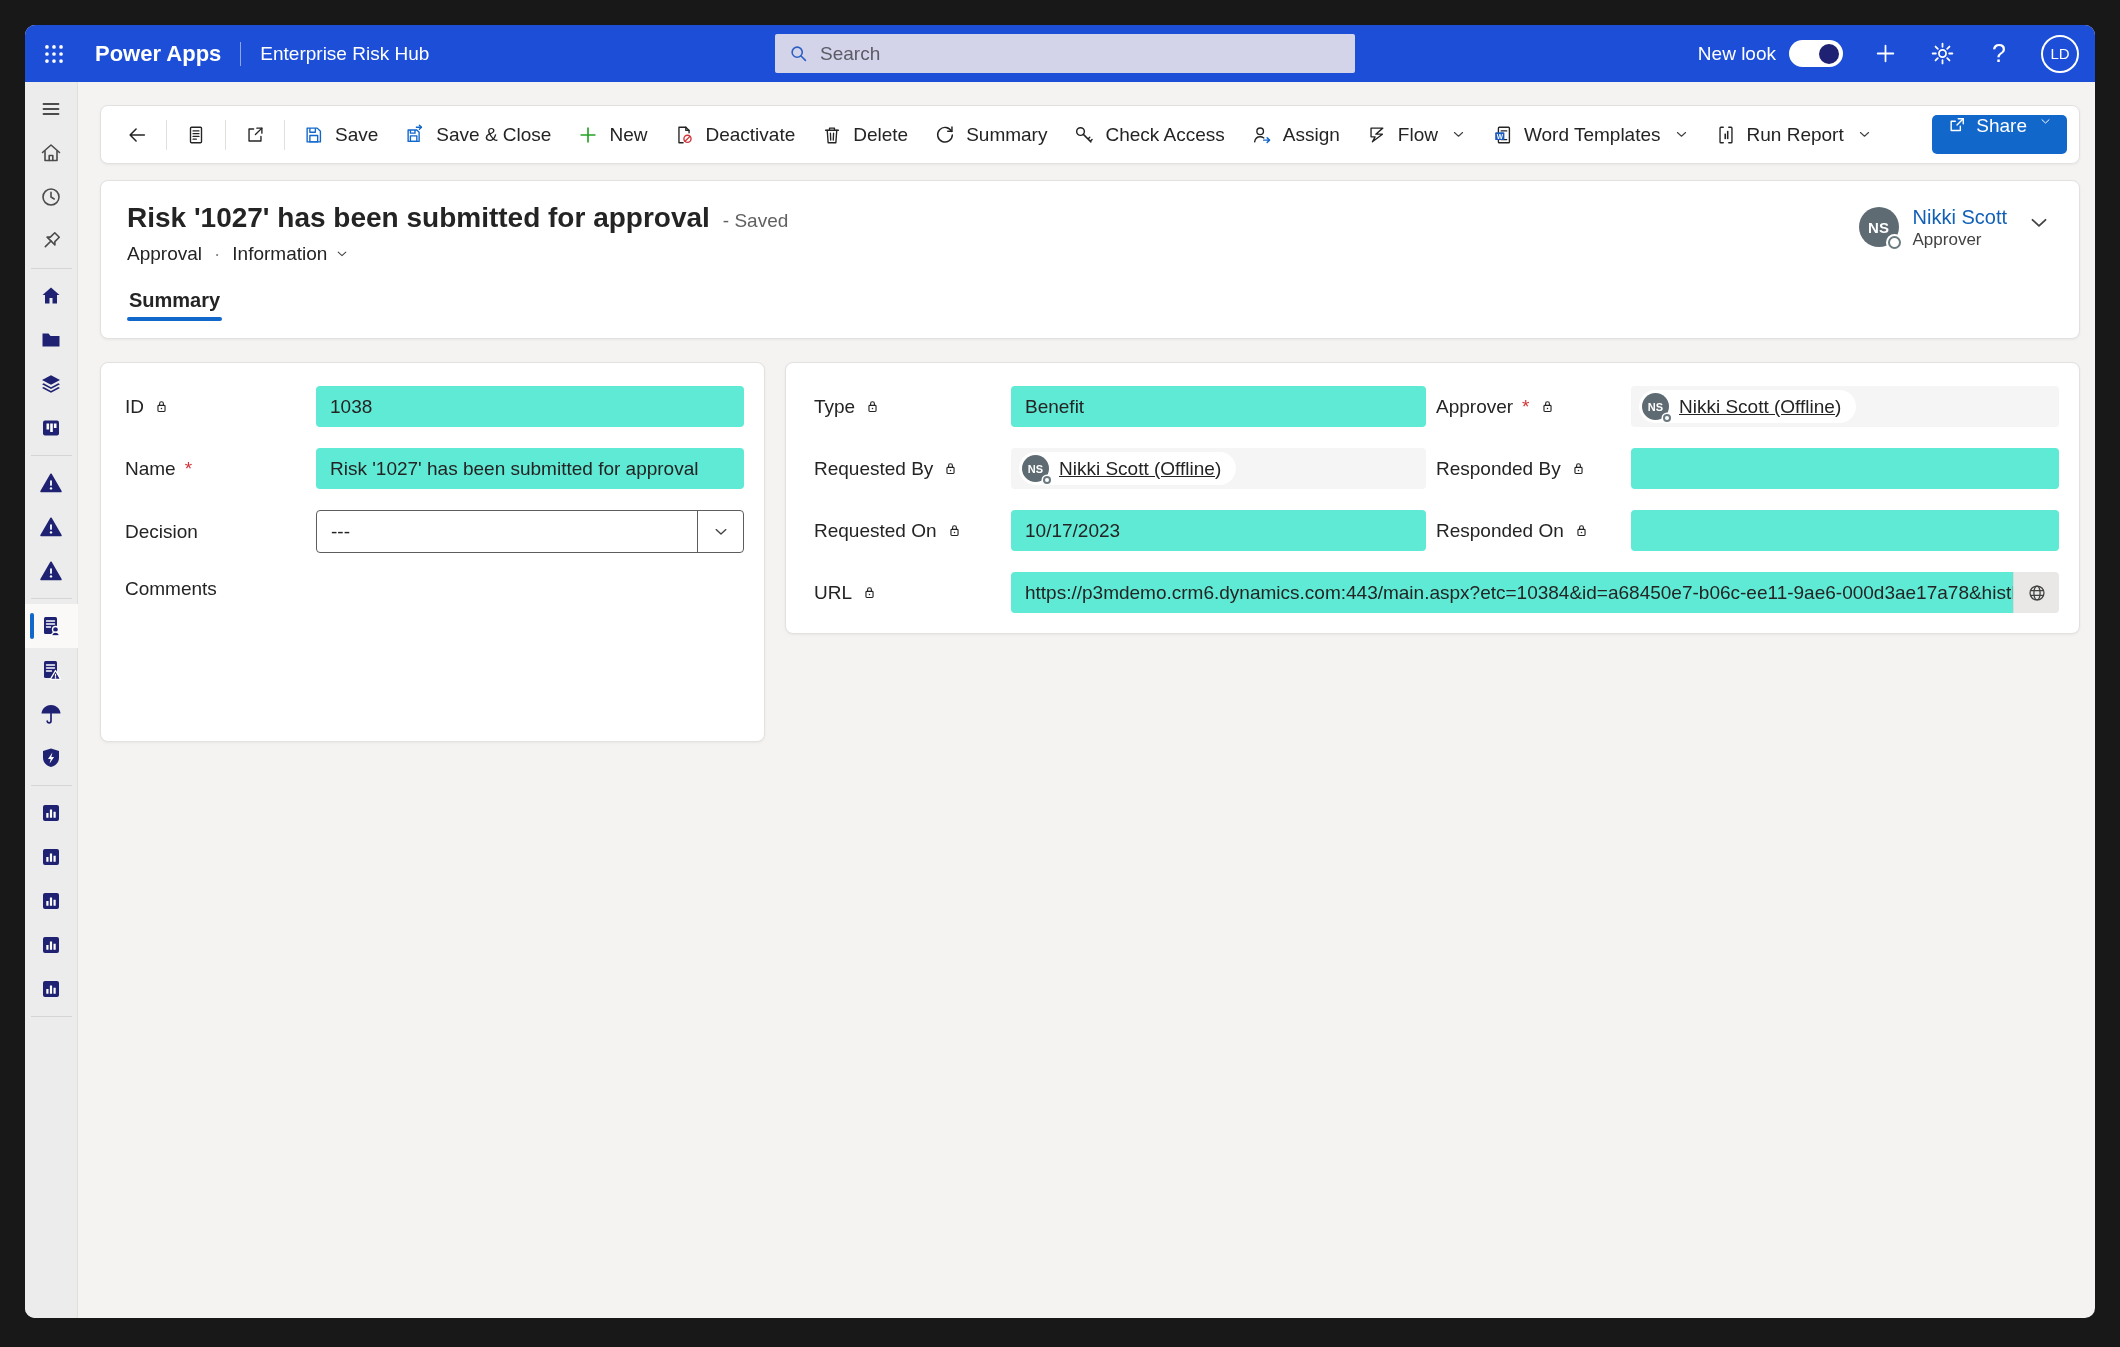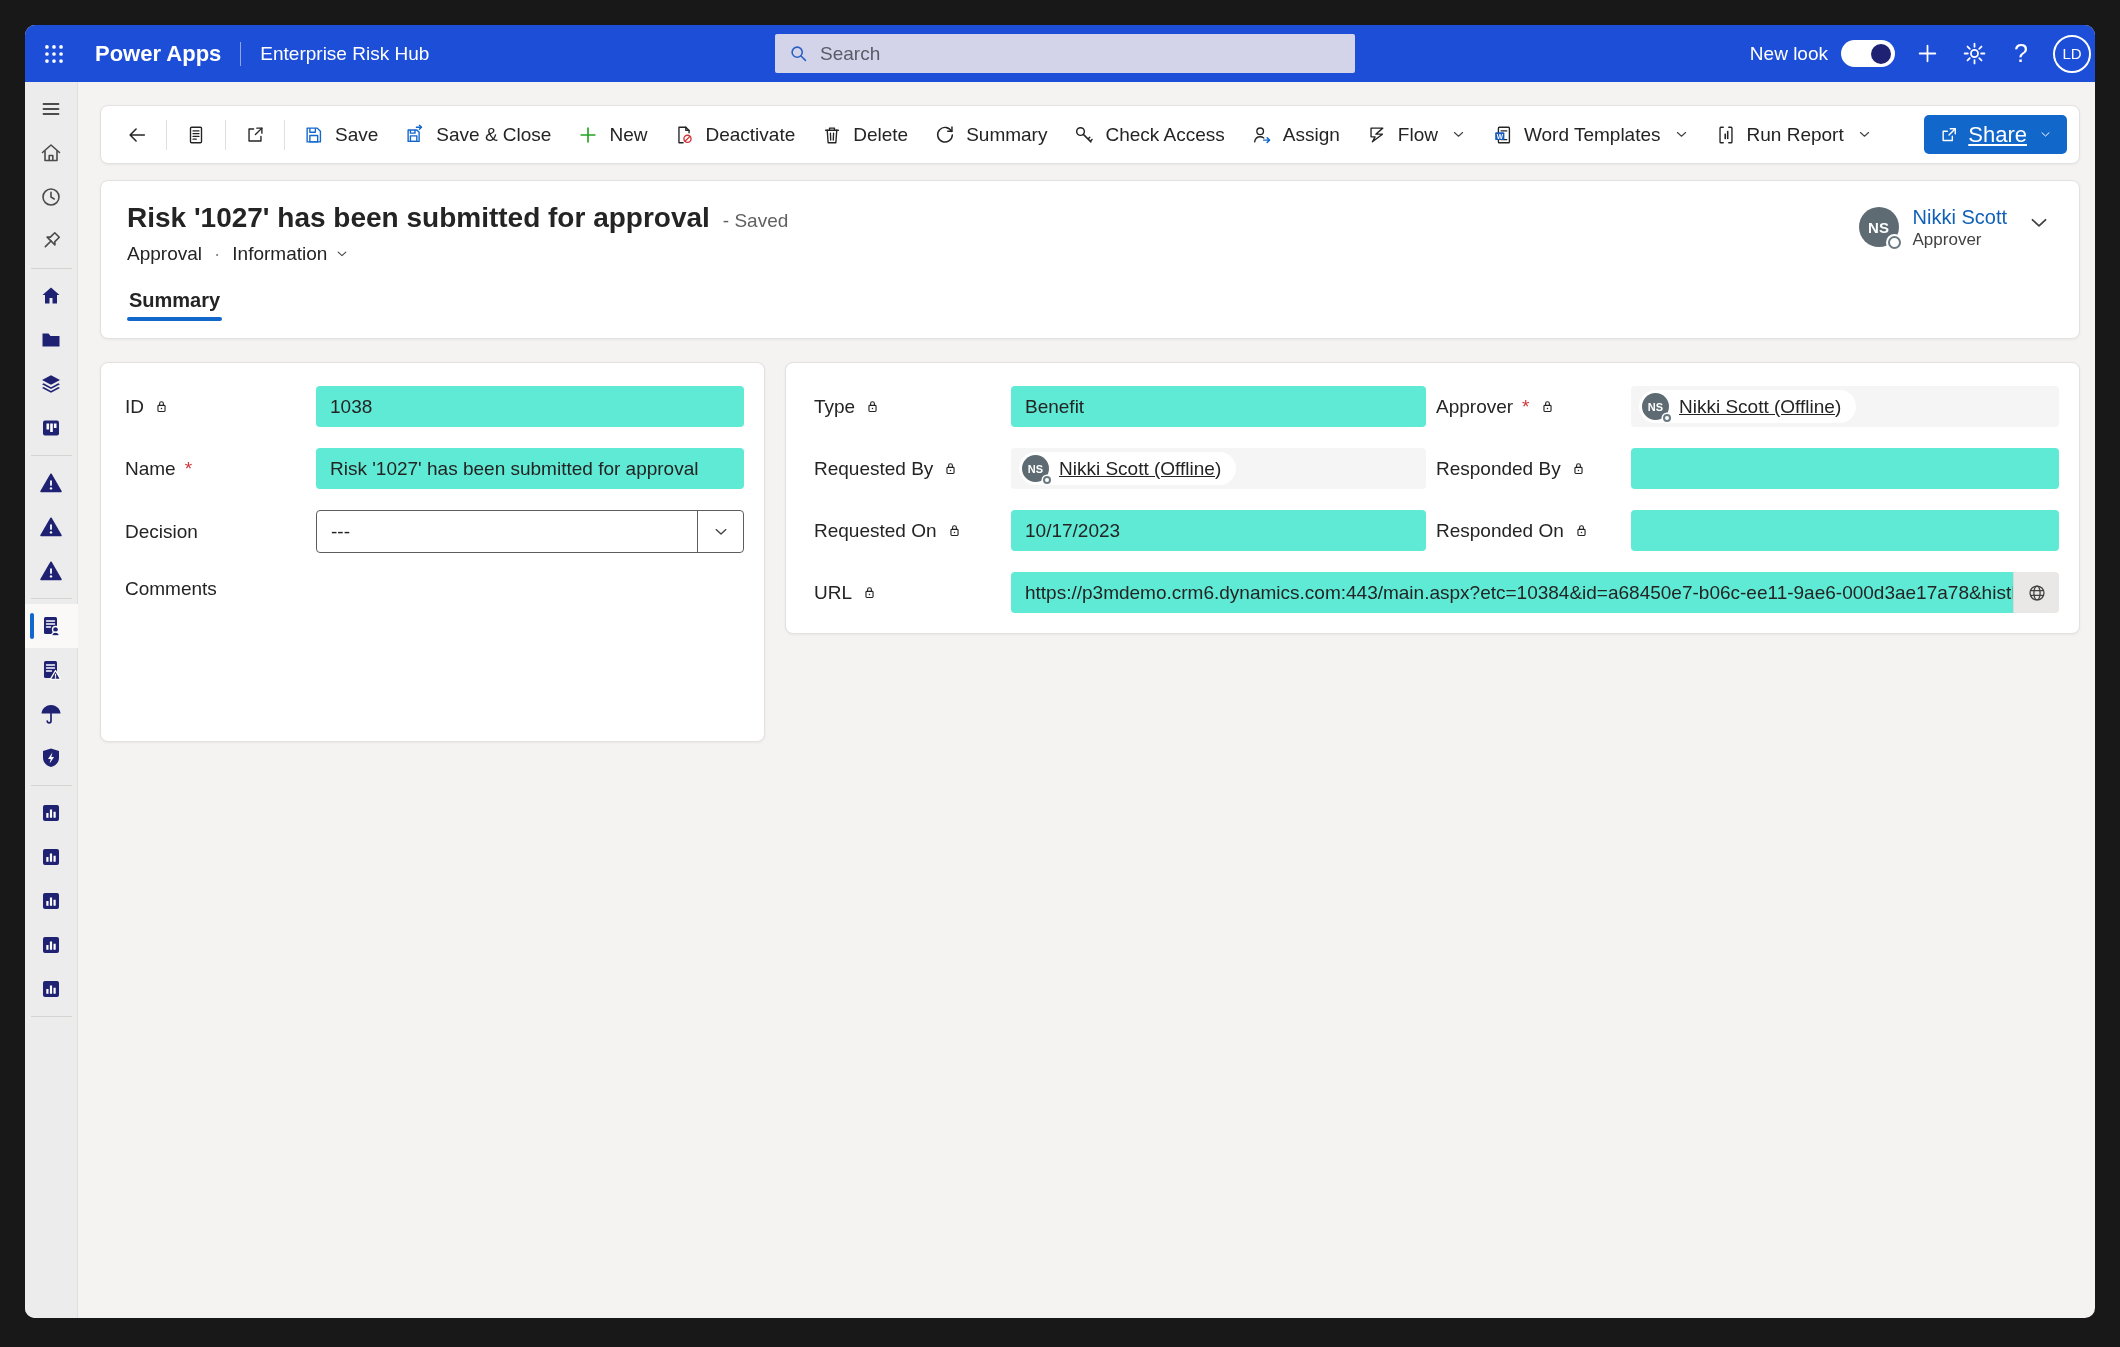--- a/index.html
+++ b/index.html
@@ -27,21 +27,21 @@
   .tb-sep { width: 1px; height: 24px; background: rgba(255,255,255,.5); margin: 0 19px; }
   .appname { font-size: 19px; white-space: nowrap; }
   .search-box {
     position: absolute; left: 750px; top: 9px; width: 580px; height: 39px;
     background: #d3d4e9; border-radius: 2px;
     display: flex; align-items: center; gap: 11px; padding: 0 13px; color: #2b5fc2;
   }
   .search-box .ic { width: 21px; height: 21px; }
   .search-box input { flex: 1; border: 0; background: transparent; outline: none; font-size: 19px; color: #333; font-family: inherit; }
   .search-box input::placeholder { color: #5b5b66; }
-  .tb-right { margin-left: auto; display: flex; align-items: center; gap: 17px; padding-right: 4px; }
+  .tb-right { margin-left: auto; display: flex; align-items: center; gap: 27px; padding-right: 16px; }
   .newlook { display: flex; align-items: center; gap: 13px; font-size: 19px; white-space: nowrap; }
   .toggle { width: 54px; height: 27px; background: #fff; border-radius: 14px; position: relative; cursor: pointer; }
   .toggle .knob { position: absolute; right: 4px; top: 3.5px; width: 20px; height: 20px; background: #1f2272; border-radius: 50%; }
   .tb-icon-btn { width: 30px; height: 30px; display: flex; align-items: center; justify-content: center; cursor: pointer; color: #fff; }
   .tb-icon-btn .ic { width: 25px; height: 25px; }
   .help-glyph { font-size: 25px; font-weight: 400; }
   .avatar-ld { width: 38px; height: 38px; border: 2px solid #fff; border-radius: 50%; display: flex; align-items: center; justify-content: center; font-size: 15px; cursor: pointer; }
 
   
   .app-body { flex: 1; display: flex; min-height: 0; }
@@ -56,21 +56,21 @@
   .main { flex: 1; padding: 23px 15px 0 22px; min-width: 0; }
   .card { background: #fff; border: 1px solid #e3e1e0; border-radius: 8px; box-shadow: 0 1px 3px rgba(0,0,0,.05); }
 
   
   .command-bar { height: 59px; display: flex; align-items: center; padding: 0 12px; }
   .cmd-group { display: flex; align-items: center; min-width: 0; }
   .cmd-btn { display: flex; align-items: center; gap: 10px; height: 42px; padding: 0 13px; border: 0; background: transparent; border-radius: 5px; font-size: 19px; color: #242424; font-family: inherit; cursor: pointer; white-space: nowrap; }
   .cmd-btn .ic { width: 22px; height: 22px; }
   .cmd-chevron { width: 15px !important; height: 15px !important; color: #424242; margin-left: 3px; }
   .cmd-sep { width: 1px; height: 30px; background: #e1dfde; margin: 0 5px; }
-  .share-btn { margin-left: auto; display: flex; align-items: center; gap: 9px; height: 39px; padding: 0 15px; background: #1267cb; color: #fff; border: 0; border-radius: 5px; font-size: 22px; font-family: inherit; cursor: pointer; text-decoration: underline; }
+  .share-btn { margin-left: auto; display: flex; align-items: flex-start; gap: 9px; height: 39px; padding: 0 15px; background: #1267cb; color: #fff; border: 0; border-radius: 5px; font-size: 19px; font-family: inherit; cursor: pointer; }
   .share-btn .ic { width: 20px; height: 20px; }
   .share-btn .cmd-chevron { color: #fff; width: 13px !important; height: 13px !important; }
 
   
   .title-card { margin-top: 16px; height: 159px; position: relative; padding: 21px 26px 0; }
   .title-row { display: flex; align-items: baseline; gap: 13px; }
   .record-title { font-size: 28px; font-weight: 700; color: #242424; }
   .save-status { font-size: 19px; color: #616161; }
   .crumb-row { margin-top: 9px; display: flex; align-items: center; gap: 12px; font-size: 19px; color: #242424; }
   .crumb-dot { color: #8a8886; }

